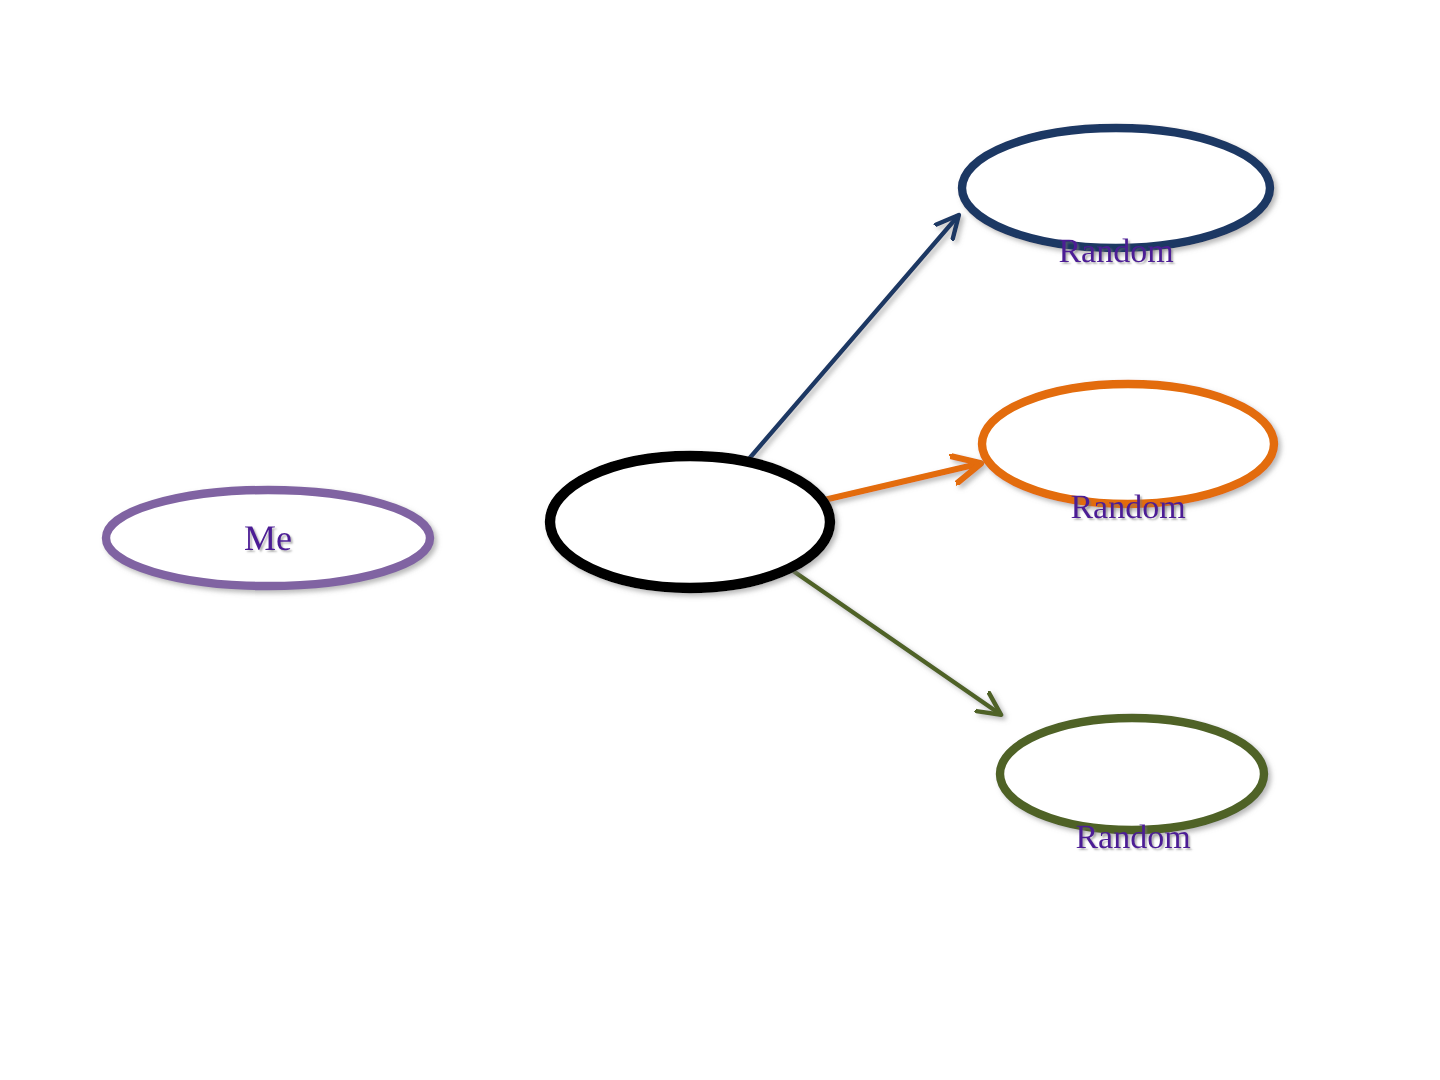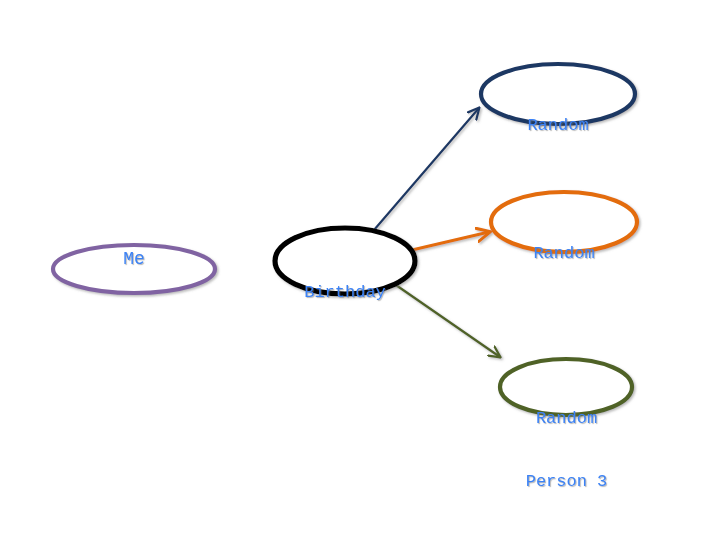--- a/index.html
+++ b/index.html
@@ -26,35 +26,35 @@
     position: absolute;
     left: 0;
     top: 0;
     width: 720px;
     height: 540px;
     display: block;
   }
   .node-label {
     position: absolute;
     text-align: center;
-    color: #3b82f6;
-    font-family: Liberation Mono, monospace;
+    color: #4c1d95;
+    font-family: Liberation Serif, serif;
     font-size: 17px;
     line-height: 21px;
     font-weight: 400;
     white-space: pre;
     text-shadow: 1px 1px 1px rgba(120,120,120,0.55);
     pointer-events: none;
     user-select: none;
   }
   .node-label.small {
     font-size: 18px;
   }
   
-  .lbl-me        { left: 53px;  top: 249px; width: 162px; }
+  .lbl-me        { left: 53px;  top: 259px; width: 162px; }
   .lbl-birthday  { left: 275px; top: 240px; width: 140px; }
   .lbl-person1   { left: 481px; top: 73px;  width: 154px; }
   .lbl-person2   { left: 491px; top: 201px; width: 146px; }
   .lbl-person3   { left: 500px; top: 366px; width: 133px; }
 </style>
 </head>
 <body>
 
 <div id="canvas-root">
 
@@ -96,29 +96,27 @@
 
       <ellipse cx="564" cy="222" rx="73" ry="30" fill="#FFFFFF" stroke="#E36C0A" stroke-width="4.2" filter="url(#softshadow)"></ellipse>
 
       <ellipse cx="566" cy="387" rx="66" ry="28" fill="#FFFFFF" stroke="#4F6228" stroke-width="4.2" filter="url(#softshadow)"></ellipse>
     </g>
   </svg>
 
   <div class="node-label lbl-me small">Me</div>
 
   <div class="node-label lbl-birthday">
-    <div>Birthday</div>
   </div>
 
   <div class="node-label lbl-person1">
     <div>Random</div>
   </div>
 
   <div class="node-label lbl-person2">
     <div>Random</div>
   </div>
 
   <div class="node-label lbl-person3">
     <div>Random</div>
-    <div>Person 3</div>
   </div>
 
 </div>
 
 </body></html>

